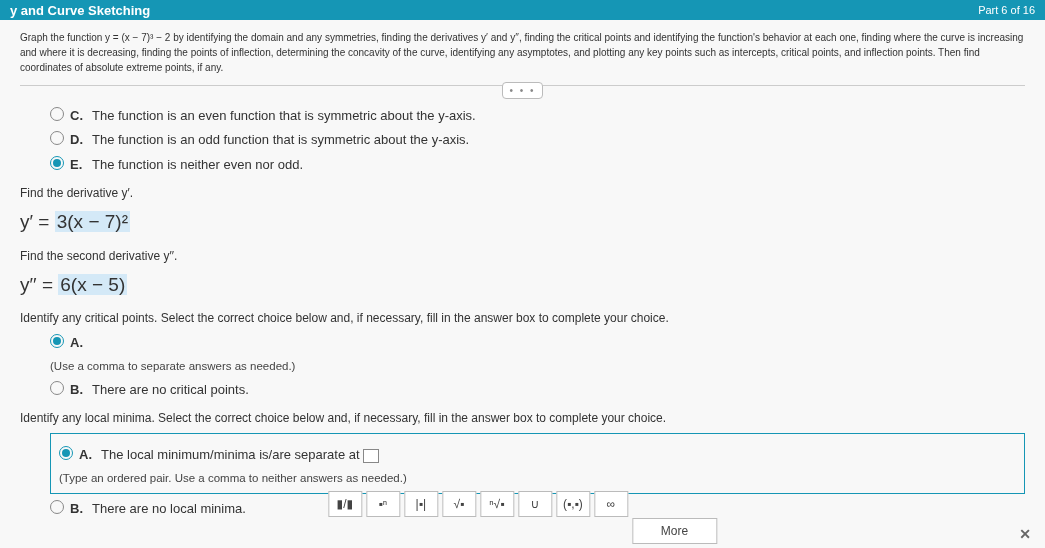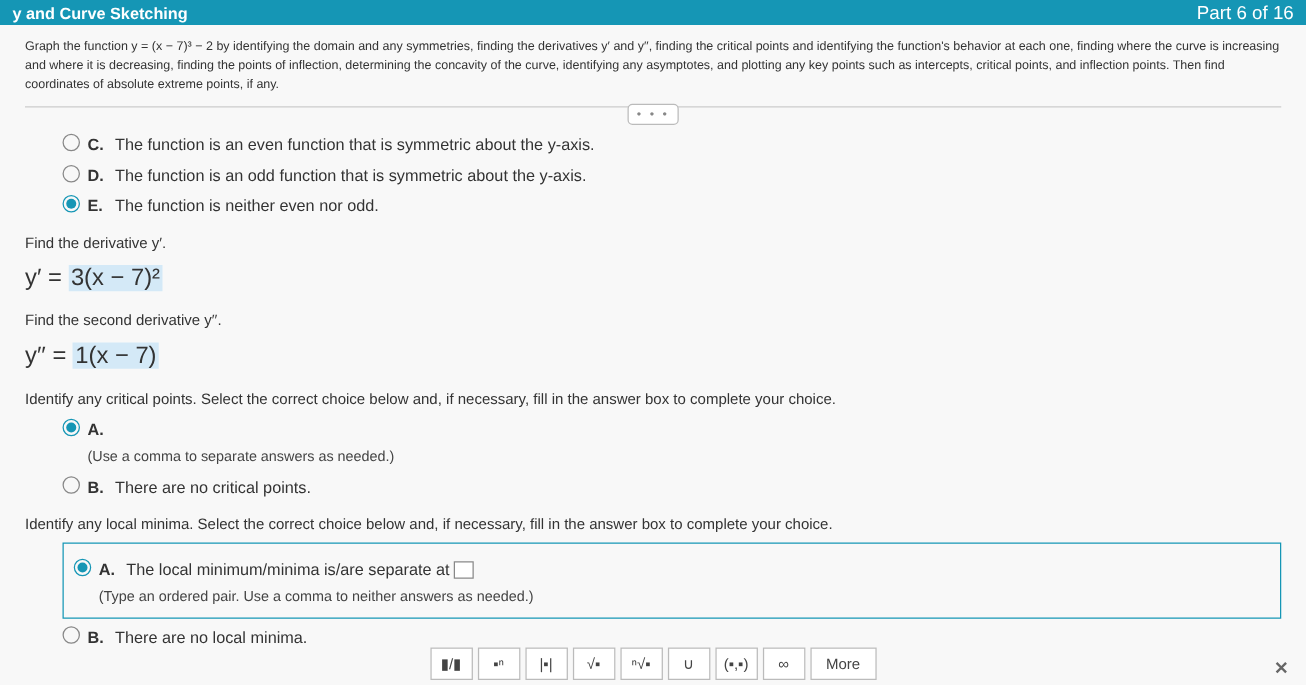--- a/index.html
+++ b/index.html
@@ -1,39 +1,39 @@
 <!DOCTYPE html>
 <html><head>
 <meta charset="utf-8">
 <style>
   * { margin: 0; padding: 0; box-sizing: border-box; }
   body { font-family: Arial, Helvetica, sans-serif; font-size: 13px; color: #333; background: #f8f8f8; width: 1045px; height: 548px; overflow: hidden; position: relative; }
   .topbar { background: #1596b5; color: #fff; height: 20px; padding: 0 10px; font-weight: bold; font-size: 13px; display: flex; justify-content: space-between; align-items: center; gap: 21px; }
-  .topbar .right { font-size: 15px; font-weight: normal; }
+  .topbar .right { font-size: 11px; font-weight: normal; }
   .content { padding: 10px 20px 0 20px; line-height: 1.5; }
   .question-text { font-size: 10px; margin-bottom: 10px; }
   hr.sep { border: none; border-top: 1px solid #ccc; margin: 8px 0 10px 0; }
   .dots { display: inline-block; border: 1px solid #bbb; border-radius: 4px; padding: 0 6px; font-size: 10px; color: #888; position: relative; background: #fff; letter-spacing: 2px; }
   .dots-wrap { text-align: center; margin-top: -16px; margin-bottom: 6px; }
   .choice-row { display: flex; align-items: flex-start; margin: 5px 0; }
   .choice-row .radio { width: 14px; height: 14px; border: 1px solid #888; border-radius: 50%; margin-right: 6px; flex-shrink: 0; margin-top: 1px; position: relative; }
   .choice-row .radio.checked { border-color: #1596b5; }
   .choice-row .radio.checked::after { content:""; position:absolute; width:8px; height:8px; background:#1596b5; border-radius:50%; top:2px; left:2px; }
   .choice-row .letter { font-weight: bold; margin-right: 6px; min-width: 16px; }
   .section-label { margin: 10px 0 6px 0; font-size: 12px; }
   .math-line { margin: 6px 0; font-size: 19px; }
   .hl { background: #d4e9f7; padding: 0 2px; }
   .sub-indent { margin-left: 30px; }
   .sub-indent .choice-row .letter { min-width: 16px; }
-  .subtext { font-size: 11.5px; color: #444; margin-left: 20px; }
+  .subtext { font-size: 11.5px; color: #444; }
   .selected-box { border: 1px solid #1596b5; padding: 6px 8px; margin: 4px 0; }
   .answer-box { display:inline-block; width: 16px; height: 14px; border: 1px solid #888; vertical-align: middle; background: #fff; }
   .toolbar { position: absolute; bottom: 4px; left: 50%; transform: translateX(-50%); display: flex; gap: 4px; }
   .toolbar .btn { border: 1px solid #bbb; background: #fff; min-width: 34px; height: 26px; display: flex; align-items: center; justify-content: center; font-size: 12px; color: #444; }
-  .toolbar .btn.more { padding: 0 12px; }
+  .toolbar .btn.more { padding: 0 28px; margin-top: 27px; }
   .close-x { position: absolute; bottom: 6px; right: 14px; font-weight: bold; color: #666; font-size: 14px; }
 </style>
 </head>
 <body>
 
 <div class="topbar">
   <span>y and Curve Sketching</span>
   <span class="right">Part 6 of 16</span>
 </div>
 
@@ -60,21 +60,21 @@
     </div>
   </div>
 
   <div class="section-label">Find the derivative y′.</div>
   <div class="math-line">
     <span>y′ = </span><span class="hl">3(x − 7)²</span>
   </div>
 
   <div class="section-label">Find the second derivative y′′.</div>
   <div class="math-line">
-    <span>y′′ = </span><span class="hl">1(x − 7)</span>
+    <span>y′′ = </span><span class="hl">6(x − 5)</span>
   </div>
 
   <div class="section-label">Identify any critical points. Select the correct choice below and, if necessary, fill in the answer box to complete your choice.</div>
   <div class="sub-indent">
     <div class="choice-row">
       <span class="radio checked"></span>
       <span class="letter">A.</span>
     </div>
     <div class="subtext">(Use a comma to separate answers as needed.)</div>
     <div class="choice-row">

